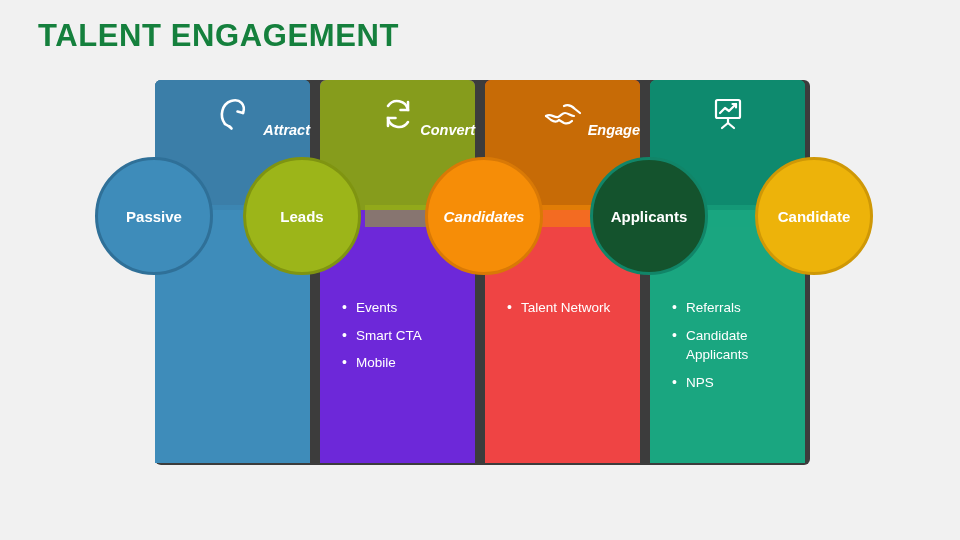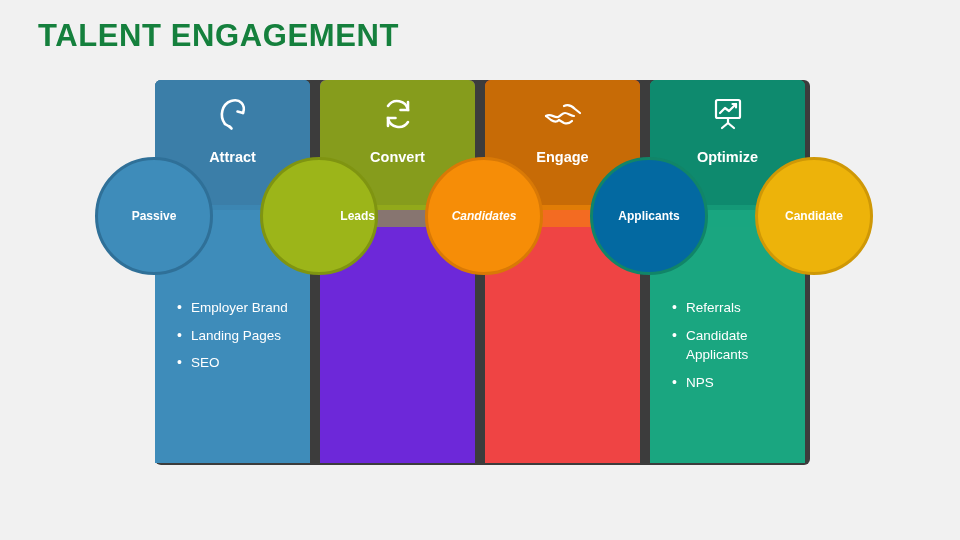--- a/index.html
+++ b/index.html
@@ -75,27 +75,28 @@
     position: absolute;
     left: 50%;
     transform: translateX(-50%);
     top: 14px;
     width: 46px;
     height: 40px;
   }
 
   .col-label {
     position: absolute;
-    top: 69px;
+    top: 42px;
     left: 0;
     width: 100%;
-    text-align: center;
+    text-align: right;
     color: #ffffff;
     font-size: 14.5px;
     font-weight: bold;
+    font-style: italic;
   }
 
   .bullets {
     position: absolute;
     top: 218px;
     left: 20px;
     width: 135px;
     color: #ffffff;
     font-size: 13.5px;
     line-height: 1.45;
@@ -123,21 +124,21 @@
 
   
   .circle {
     position: absolute;
     border-radius: 50%;
     display: flex;
     align-items: center;
     justify-content: center;
     color: #ffffff;
     font-weight: bold;
-    font-size: 12px;
+    font-size: 15px;
     box-sizing: border-box;
   }
   .circle span { pointer-events: none; }
 
   svg { display: block; }
 </style>
 </head>
 <body style="background: rgb(241, 241, 241);">
 
 <div id="slide">
@@ -154,96 +155,96 @@
         <svg viewBox="0 0 46 40" width="46" height="40">
           <g fill="none" stroke="#ffffff" stroke-width="2.6" stroke-linecap="round">
             <path d="M15 30 C 9 22, 12 10, 21 7 C 30 4, 36 11, 33 19"></path>
             <path d="M15 30 L 20 33"></path>
             <path d="M33 19 L 27.5 17.5"></path>
             <path d="M19.5 32.5 L 21.5 34.5"></path>
           </g>
         </svg>
       </div>
       <div class="col-label">Attract</div>
-      <div class="bullets">
-        <div class="bullet">Employer Brand</div>
-        <div class="bullet">Landing Pages</div>
-        <div class="bullet">SEO</div>
-      </div>
     </div>
 
     <div class="column" style="left: 165px; background: #6d28d9;">
       <div class="col-header" style="background: rgb(134, 156, 28);"></div>
       <div class="col-icon">
         <svg viewBox="0 0 46 40" width="46" height="40">
           <g fill="none" stroke="#ffffff" stroke-width="2.6" stroke-linecap="round">
             <path d="M33 16 A 11 11 0 0 0 13 12"></path>
             <path d="M13 24 A 11 11 0 0 0 33 28"></path>
             <path d="M33 8 L 33 16 L 25.5 16"></path>
             <path d="M13 32 L 13 24 L 20.5 24"></path>
           </g>
         </svg>
       </div>
       <div class="col-label">Convert</div>
+      <div class="bullets">
+        <div class="bullet">Events</div>
+        <div class="bullet">Smart CTA</div>
+        <div class="bullet">Mobile</div>
+      </div>
     </div>
 
     <div class="column" style="left: 330px; background: #ef4444;">
       <div class="col-header" style="background: rgb(199, 107, 6);"></div>
       <div class="col-icon">
         <svg viewBox="0 0 46 40" width="46" height="40">
           <g fill="none" stroke="#ffffff" stroke-width="2.2" stroke-linecap="round" stroke-linejoin="round">
             <path d="M6 22 C 11 19, 14 24, 18 23 C 21 22, 22 19, 25 19 C 28 19, 31 22, 34 22"></path>
             <path d="M24 12 C 28 10, 32 12, 35 15 L 40 19"></path>
             <path d="M6 22 L 11 26 C 14 28, 17 28, 19 26"></path>
             <path d="M19 26 L 24 29 C 27 30, 30 29, 32 27"></path>
           </g>
         </svg>
       </div>
       <div class="col-label">Engage</div>
       <div class="bullets">
+        <div class="bullet">Talent Network</div>
       </div>
     </div>
 
     <div class="column last" style="left: 495px; background: rgb(26, 166, 128);">
       <div class="col-header" style="background: rgb(14, 138, 110);"></div>
       <div class="col-icon">
         <svg viewBox="0 0 46 40" width="46" height="40">
           <g fill="none" stroke="#ffffff" stroke-width="2.2" stroke-linecap="round" stroke-linejoin="round">
             <rect x="11" y="6" width="24" height="18" rx="1.5"></rect>
             <path d="M15 19 L 20 14 L 24 17 L 31 10"></path>
             <path d="M27.5 10 L 31 10 L 31 13.5"></path>
             <path d="M23 24 L 23 29"></path>
             <path d="M23 29 L 17 34"></path>
             <path d="M23 29 L 29 34"></path>
           </g>
         </svg>
       </div>
-      <div class="col-label">Optimize</div>
       <div class="bullets">
         <div class="bullet">Referrals</div>
         <div class="bullet">Candidate Applicants</div>
         <div class="bullet">NPS</div>
       </div>
     </div>
 
     <div class="connector" style="left: 45px; width: 95px; background: rgb(62, 140, 186);"></div>
     <div class="connector" style="left: 210px; width: 95px; background: rgb(156, 181, 25);"></div>
     <div class="connector" style="left: 375px; width: 95px; background: rgb(246, 141, 7);"></div>
     <div class="connector" style="left: 540px; width: 95px; background: rgb(26, 166, 128);"></div>
 
     <div class="circle" style="left: -60px; top: 77px; width: 118px; height: 118px; background: rgb(62, 140, 186); border: 3px solid rgb(47, 112, 152);">
       <span>Passive</span>
     </div>
-    <div class="circle" style="left: 105px; top: 77px; width: 118px; height: 118px; background: rgb(156, 181, 25); border: 3px solid rgb(127, 148, 17); justify-content: flex-end;">
+    <div class="circle" style="left: 88px; top: 77px; width: 118px; height: 118px; background: rgb(156, 181, 25); border: 3px solid rgb(127, 148, 17);">
       <span>Leads</span>
     </div>
     <div class="circle" style="left: 270px; top: 77px; width: 118px; height: 118px; background: rgb(246, 141, 7); border: 3px solid rgb(217, 121, 6); font-style: italic;">
       <span>Candidates</span>
     </div>
-    <div class="circle" style="left: 435px; top: 77px; width: 118px; height: 118px; background: #0369a1; border: 3px solid rgb(17, 133, 104);">
+    <div class="circle" style="left: 435px; top: 77px; width: 118px; height: 118px; background: #14532d; border: 3px solid rgb(17, 133, 104);">
       <span>Applicants</span>
     </div>
     <div class="circle" style="left: 600px; top: 77px; width: 118px; height: 118px; background: rgb(237, 179, 10); border: 3px solid rgb(207, 152, 6);">
       <span>Candidate</span>
     </div>
 
   </div>
 </div>
 
 </body></html>

